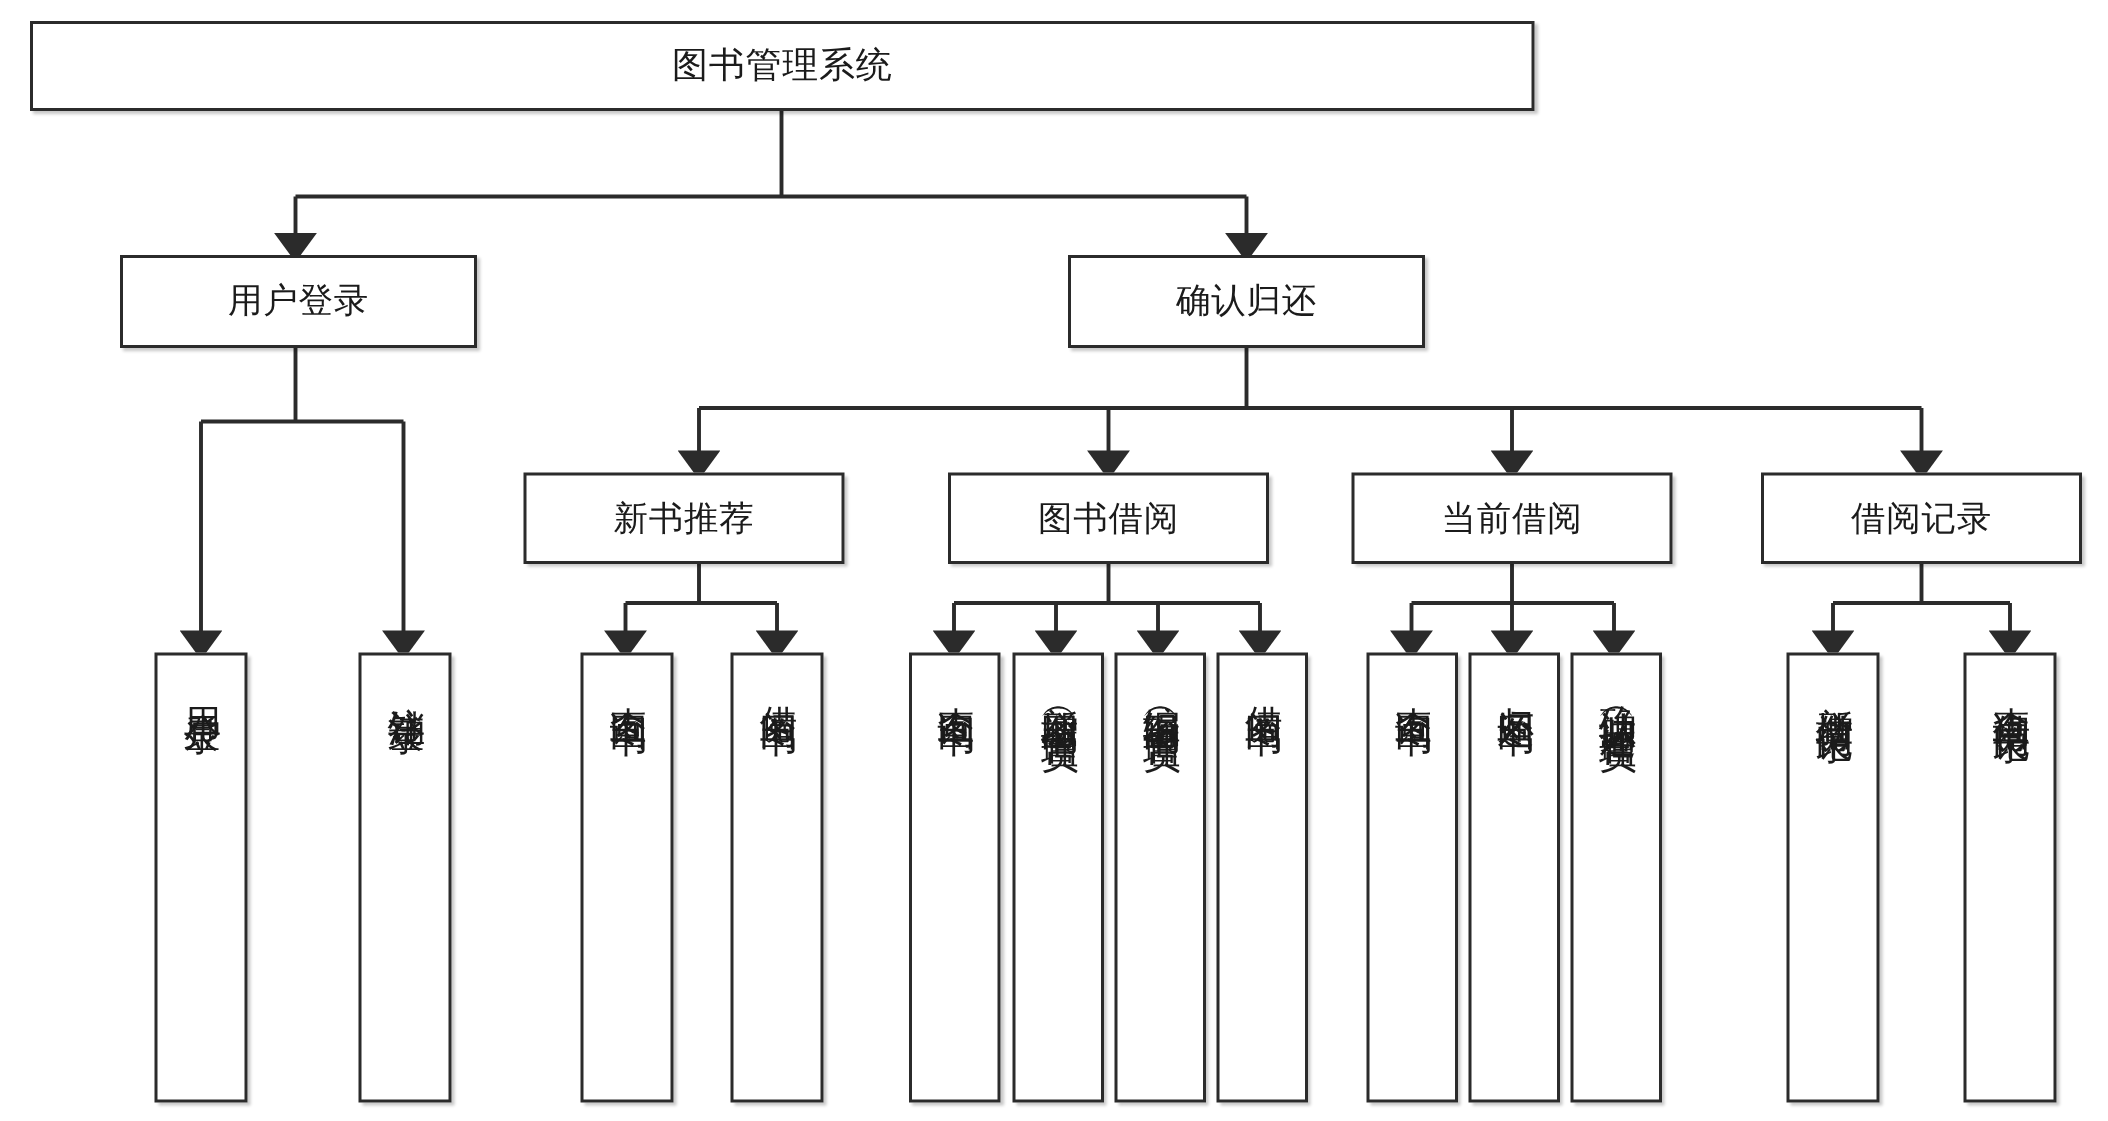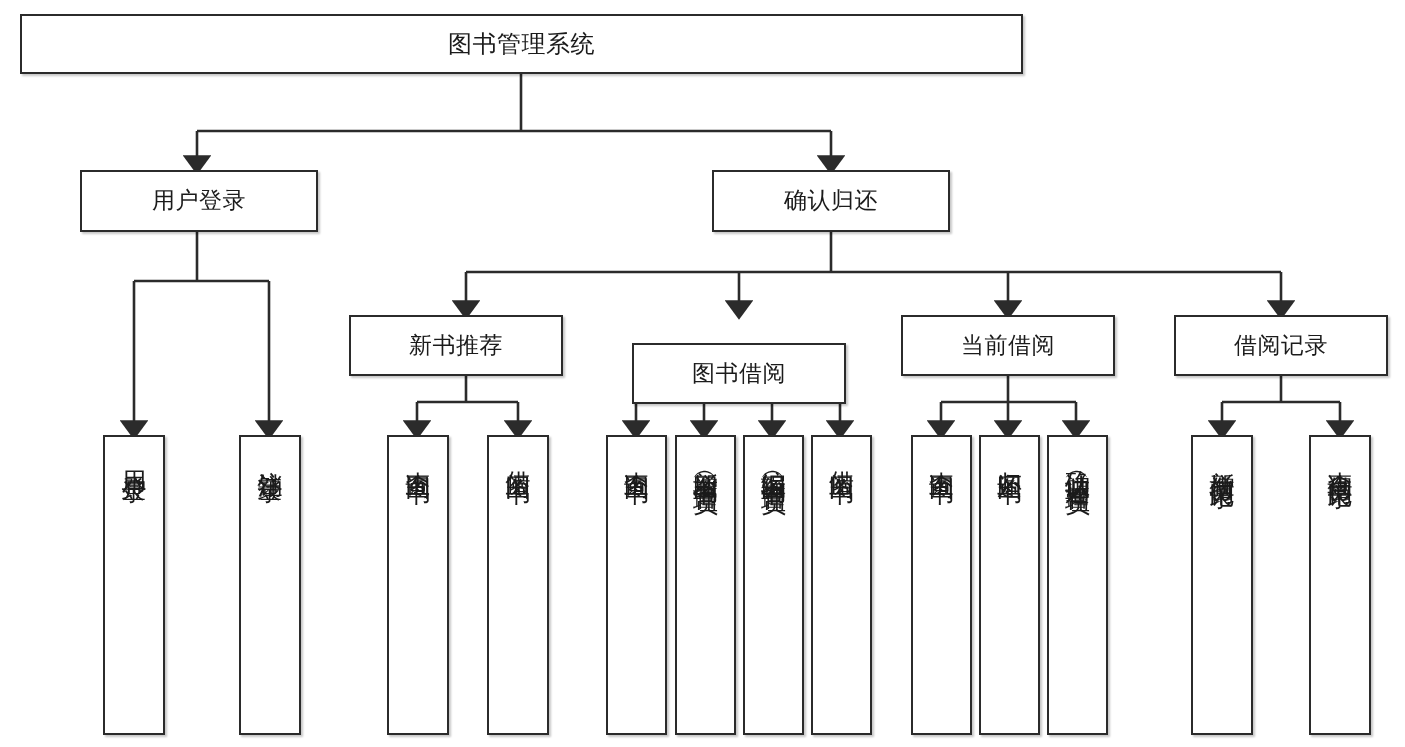--- a/index.html
+++ b/index.html
@@ -130,21 +130,21 @@
   <div class="node h" style="left:80px;top:170px;width:238px;height:62px;">
     <span class="label">用户登录</span>
   </div>
   <div class="node h" style="left:712px;top:170px;width:238px;height:62px;">
     <span class="label">确认归还</span>
   </div>
 
   <div class="node h" style="left:349px;top:315px;width:214px;height:61px;">
     <span class="label">新书推荐</span>
   </div>
-  <div class="node h" style="left:632px;top:315px;width:214px;height:61px;margin-top:28px;">
+  <div class="node h" style="left:632px;top:315px;width:214px;height:61px;">
     <span class="label">图书借阅</span>
   </div>
   <div class="node h" style="left:1174px;top:315px;width:214px;height:61px;">
     <span class="label">借阅记录</span>
   </div>
   <div class="node h" style="left:901px;top:315px;width:214px;height:61px;">
     <span class="label">当前借阅</span>
   </div>
 
   <div class="node v" style="left:103px;top:435px;width:62px;height:300px;">

